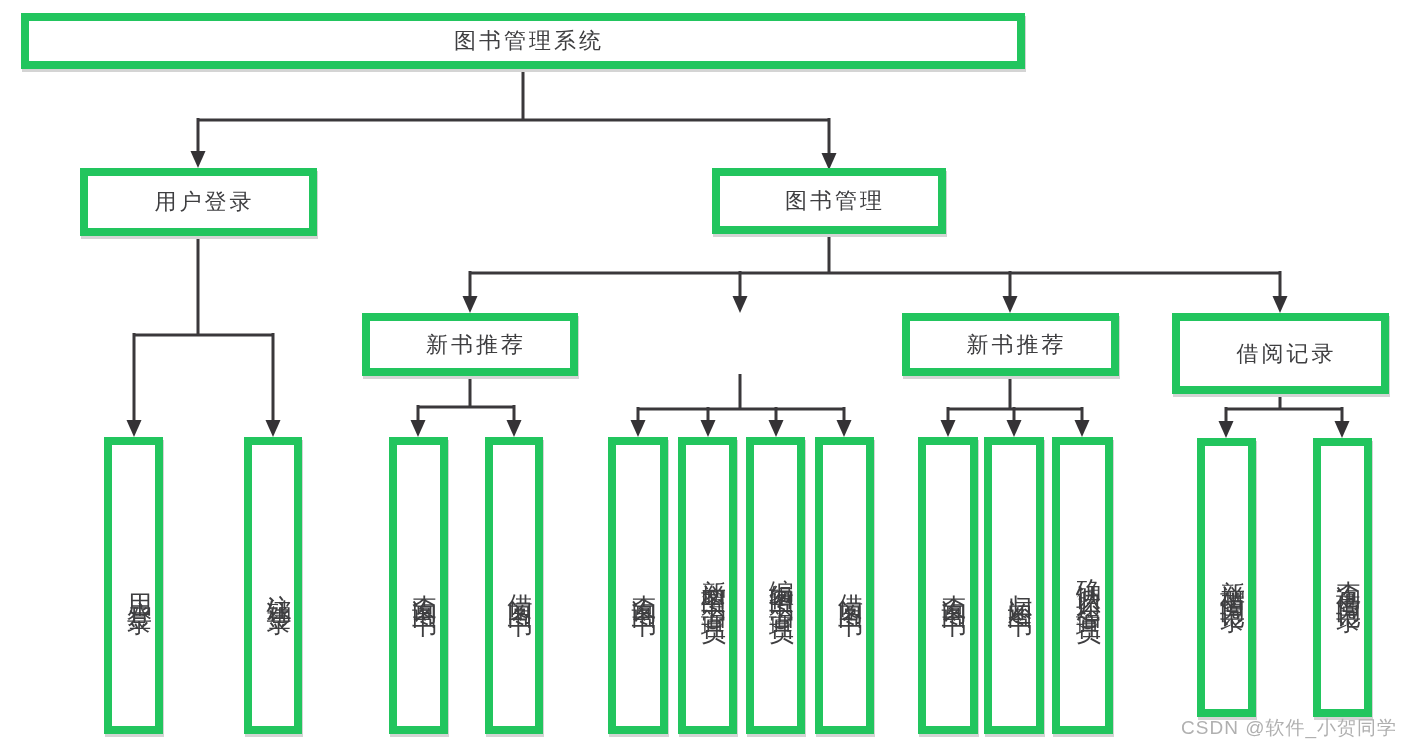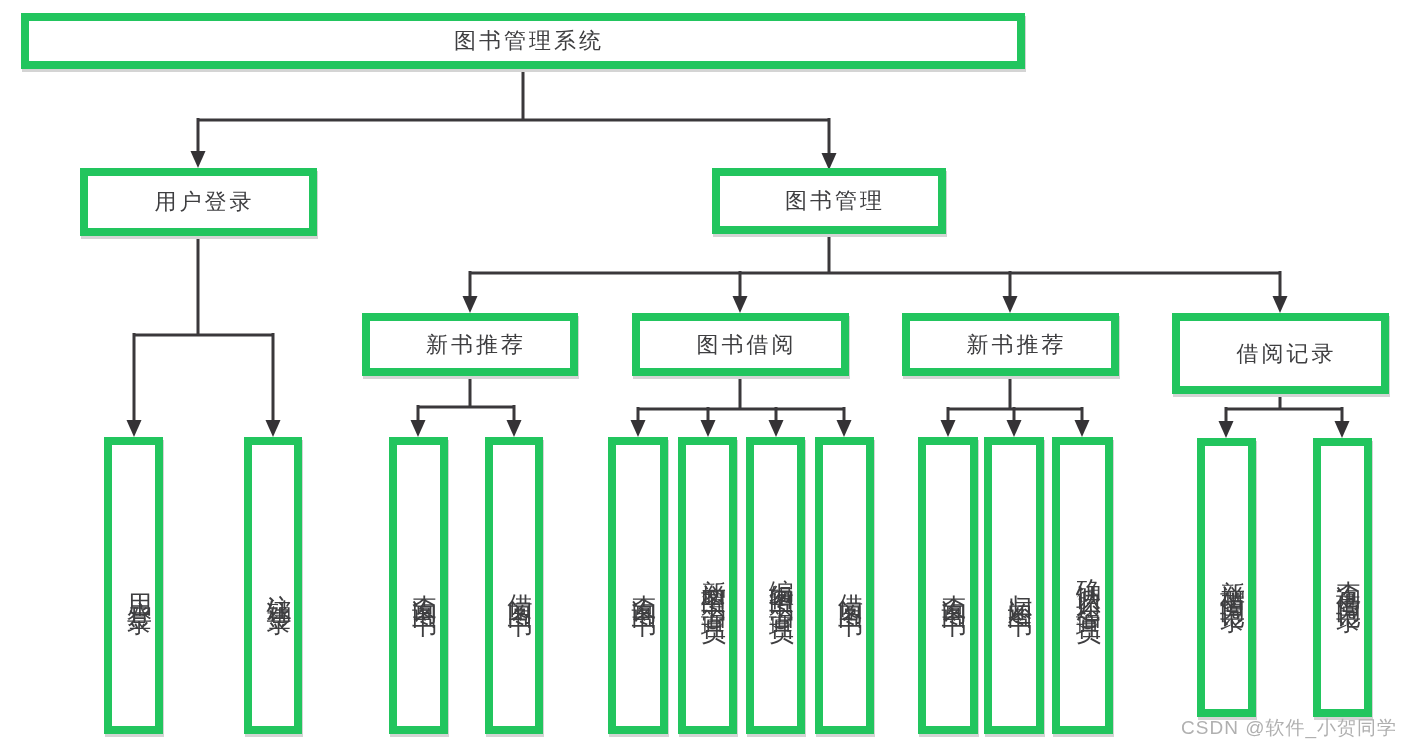--- a/index.html
+++ b/index.html
@@ -108,23 +108,20 @@
   <div class="node h" style="left:80px;top:168px;width:237px;height:68px">
     <span>用户登录</span>
   </div>
   <div class="node h" style="left:712px;top:168px;width:234px;height:66px">
     <span>图书管理</span>
   </div>
 
   <div class="node h" style="left:362px;top:313px;width:216px;height:63px">
     <span>新书推荐</span>
   </div>
-  <div class="node h" style="left:632px;top:313px;width:217px;height:63px">
-    <span>图书借阅</span>
-  </div>
   <div class="node h" style="left:902px;top:313px;width:217px;height:63px">
     <span>新书推荐</span>
   </div>
   <div class="node h" style="left:1172px;top:313px;width:217px;height:81px">
     <span>借阅记录</span>
   </div>
 
   <div class="node v" style="left:104px;top:437px;width:59px;height:297px">
     <span>用户登录</span>
   </div>

